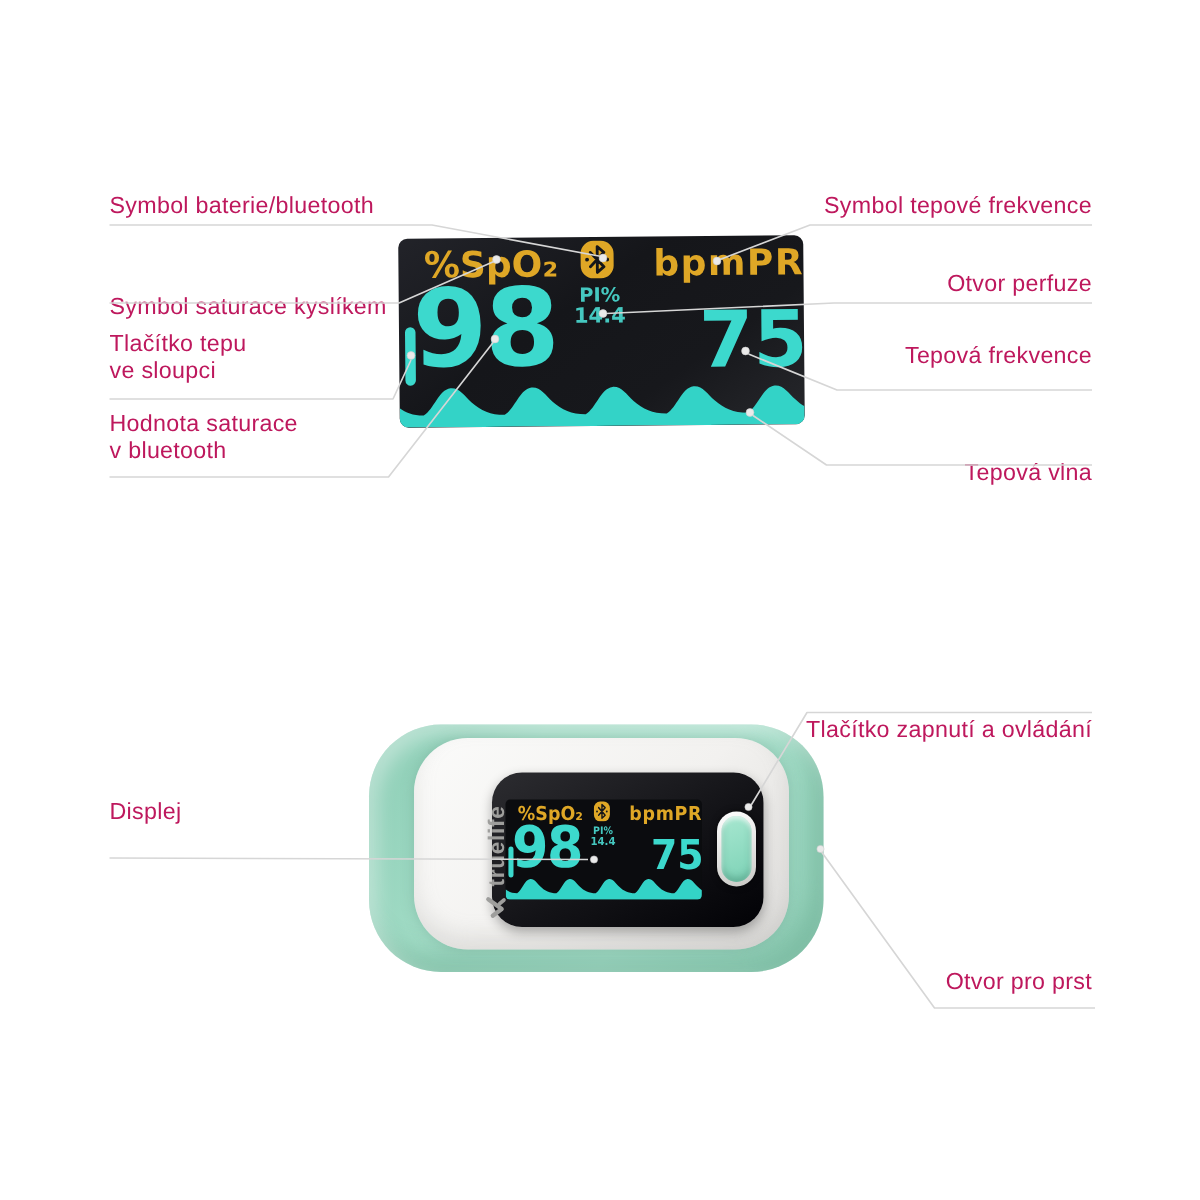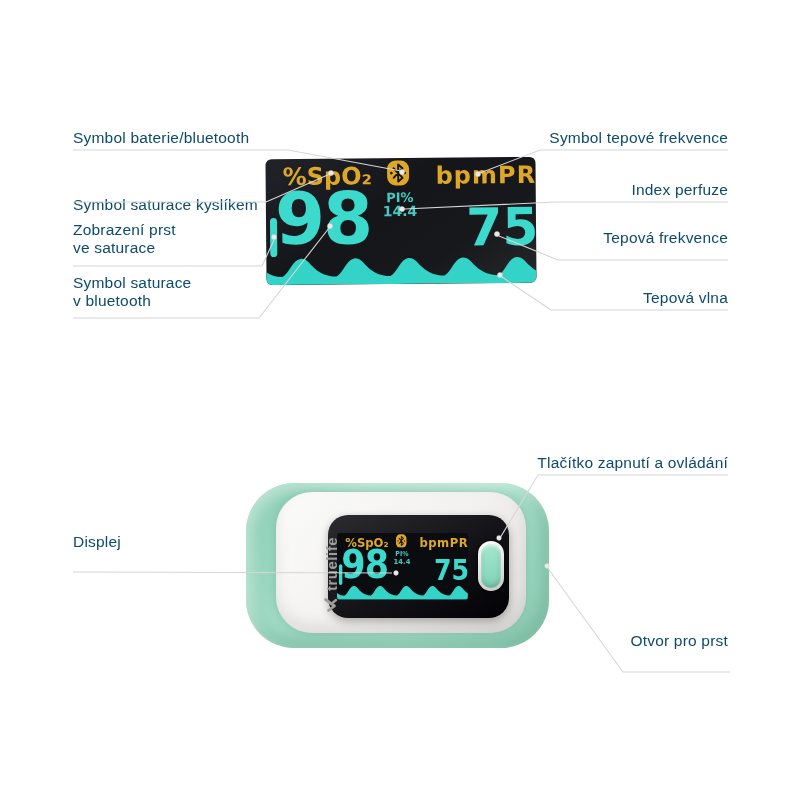--- a/index.html
+++ b/index.html
@@ -2,21 +2,21 @@
 <html><head>
 <meta charset="utf-8">
 <style>
   html,body{margin:0;padding:0;}
   body{
     width:800px;height:800px;position:relative;background:#ffffff;
     font-family:"Liberation Sans","DejaVu Sans",sans-serif;overflow:hidden;
   }
   
   .lbl{
-    position:absolute;font-size:15.5px;line-height:18px;color:#0c4a6e;
+    position:absolute;font-size:15.5px;line-height:18px;color:#be185d;
     letter-spacing:.2px;white-space:nowrap;
   }
   .lbl.left{left:73px;text-align:left;}
   .lbl.right{right:72px;text-align:right;}
   
   svg.overlay{position:absolute;left:0;top:0;z-index:30;pointer-events:none;}
   .cline{fill:none;stroke:#d6d6d6;stroke-width:1.1;stroke-linejoin:round;}
   .cdot{fill:#eaeaea;stroke:#cfcfcf;stroke-width:.4;}
   
   .screen{
@@ -67,33 +67,33 @@
     transform:rotate(-90deg);display:flex;align-items:center;gap:6px;
     color:#9e9e9c;font-weight:bold;font-size:15px;letter-spacing:.5px;
   }
 </style>
 </head>
 <body>
 
 <div class="lbl left" style="top:129px">Symbol baterie/bluetooth</div>
 <div class="lbl left" style="top:196px">Symbol saturace kyslíkem</div>
 <div class="lbl left" style="top:221px">
-  <div>Zobrazení prst</div>
-  <div>ve saturace</div>
+  <div>Tlačítko tepu</div>
+  <div>ve sloupci</div>
 </div>
 <div class="lbl left" style="top:274px">
-  <div>Symbol saturace</div>
+  <div>Hodnota saturace</div>
   <div>v bluetooth</div>
 </div>
 <div class="lbl right" style="top:129px">Symbol tepové frekvence</div>
-<div class="lbl right" style="top:181px">Index perfuze</div>
+<div class="lbl right" style="top:181px">Otvor perfuze</div>
 <div class="lbl right" style="top:229px">Tepová frekvence</div>
-<div class="lbl right" style="top:289px">Tepová vlna</div>
-<div class="lbl right" style="top:454px">Tlačítko zapnutí a ovládání</div>
-<div class="lbl right" style="top:632px">Otvor pro prst</div>
+<div class="lbl right" style="top:307px">Tepová vlna</div>
+<div class="lbl right" style="top:478px">Tlačítko zapnutí a ovládání</div>
+<div class="lbl right" style="top:646px">Otvor pro prst</div>
 <div class="lbl left" style="top:533px">Displej</div>
 
 <div class="screen screen-large">
   <div class="scr-spo2-label">%SpO₂</div>
   <svg class="scr-bt" viewBox="0 0 23 26">
     <rect x="0.5" y="0.5" width="22" height="25" rx="8.5" fill="#dfa726"></rect>
     <path d="M7 8.2 L16 17.8 L11.6 21.6 L11.6 4.4 L16 8.2 L7 17.8" stroke="#15161a" stroke-width="1.9" fill="none" stroke-linejoin="round" stroke-linecap="round"></path>
     <circle cx="4.8" cy="13" r="1.3" fill="#15161a"></circle>
     <circle cx="18.2" cy="13" r="1.3" fill="#15161a"></circle>
   </svg>

